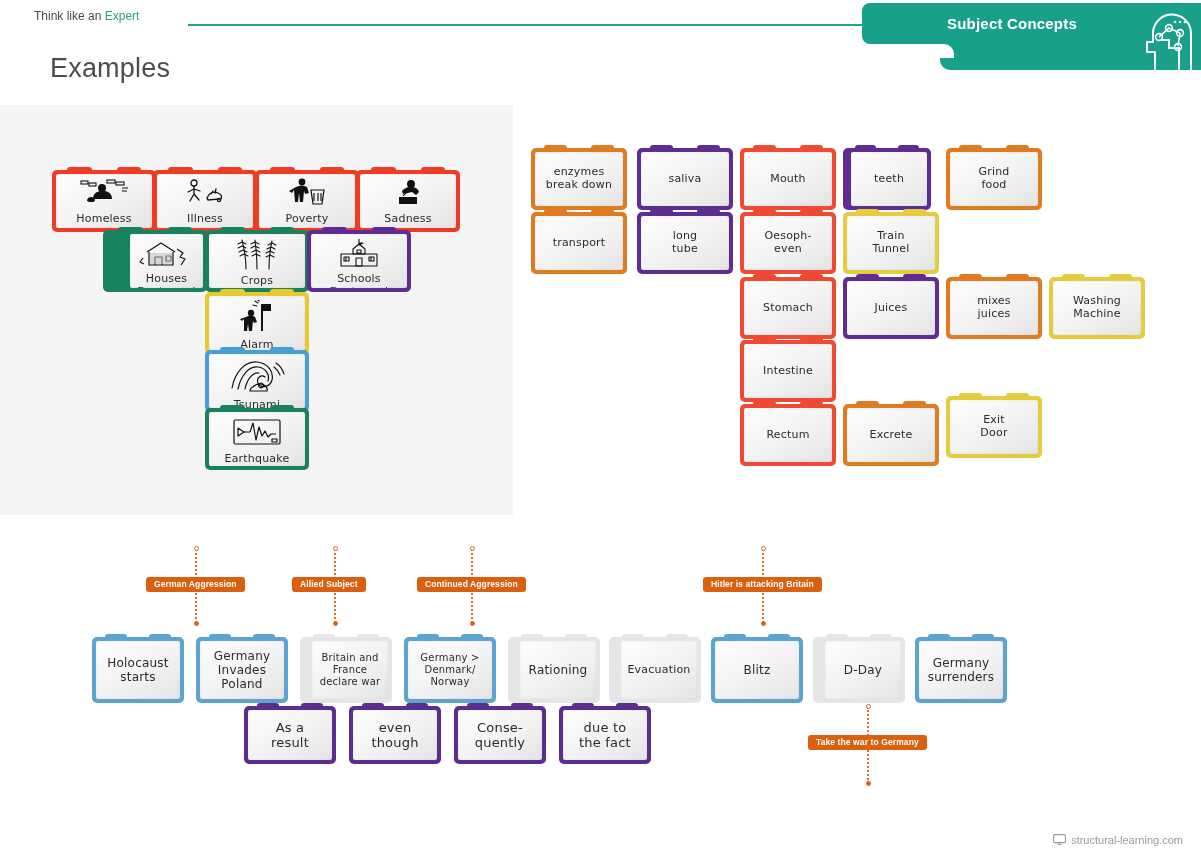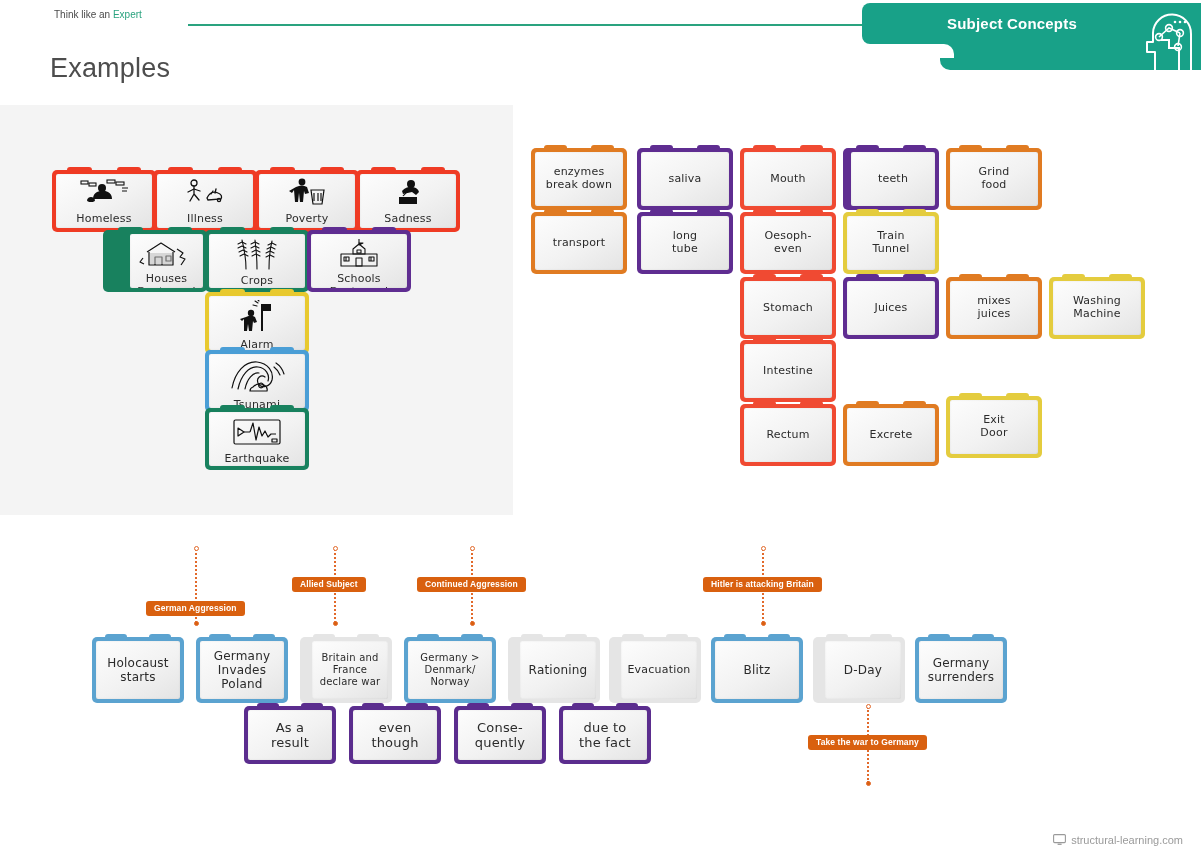--- a/index.html
+++ b/index.html
@@ -11,22 +11,22 @@
     font-family:"Liberation Sans", sans-serif;
     color:#3c3c3c;
     position:relative;
     overflow:hidden;
   }
 
   
   #header { position:absolute; left:0; top:0; width:1201px; height:80px; }
 
   #eyebrow {
-    position:absolute; left:54px; top:9px;
-    font-size:10px; color:#4a4a4a; white-space:nowrap;
+    position:absolute; left:34px; top:9px;
+    font-size:12px; color:#4a4a4a; white-space:nowrap;
   }
   #eyebrow .accent { color:#2aa37f; }
 
   #header-rule {
     position:absolute; left:188px; top:24px; width:680px; height:2px;
     background:#2aa37f;
   }
 
   #page-title {
     position:absolute; left:50px; top:35px;
@@ -354,21 +354,21 @@
     <div class="card c-purple" style="left: 637px; top: 148px; width: 96px; height: 62px;">
       <div class="inner">
         <span class="label">saliva</span>
       </div>
     </div>
     <div class="card c-tred" style="left: 740px; top: 148px; width: 96px; height: 62px;">
       <div class="inner">
         <span class="label">Mouth</span>
       </div>
     </div>
-    <div class="card c-purple" style="left: 843px; top: 148px; width: 96px; height: 62px; padding-left: 8px;">
+    <div class="card c-purple" style="left: 843px; top: 148px; width: 88px; height: 62px; padding-left: 8px;">
       <div class="inner">
         <span class="label">teeth</span>
       </div>
     </div>
     <div class="card c-orange" style="left: 946px; top: 148px; width: 96px; height: 62px;">
       <div class="inner">
         <span class="label">Grind
 food</span>
       </div>
     </div>
@@ -514,21 +514,21 @@
     </div>
     <div class="card c-tpurple" style="left: 559px; top: 706px; width: 92px; height: 58px;">
       <div class="inner">
         <span class="label" style="font-size: 13px;">due to
 the fact</span>
       </div>
     </div>
     <div class="tl-line" style="left: 195px; top: 549px; height: 74px;"></div>
     <div class="tl-dot" style="left: 193.5px; top: 546px;"></div>
     <div class="tl-dot" style="left: 193.5px; top: 621px; background: rgb(217, 96, 15);"></div>
-    <div class="tl-pill" style="top: 577px; left: 146px; margin-top: 24px;">German Aggression</div>
+    <div class="tl-pill" style="top: 577px; left: 146px;">German Aggression</div>
     <div class="tl-line" style="left: 334px; top: 549px; height: 74px;"></div>
     <div class="tl-dot" style="left: 332.5px; top: 546px;"></div>
     <div class="tl-dot" style="left: 332.5px; top: 621px; background: rgb(217, 96, 15);"></div>
     <div class="tl-pill" style="top: 577px; left: 292px;">Allied Subject</div>
     <div class="tl-line" style="left: 471px; top: 549px; height: 74px;"></div>
     <div class="tl-dot" style="left: 469.5px; top: 546px;"></div>
     <div class="tl-dot" style="left: 469.5px; top: 621px; background: rgb(217, 96, 15);"></div>
     <div class="tl-pill" style="top: 577px; left: 417px;">Continued Aggression</div>
     <div class="tl-line" style="left: 762px; top: 549px; height: 74px;"></div>
     <div class="tl-dot" style="left: 760.5px; top: 546px;"></div>

